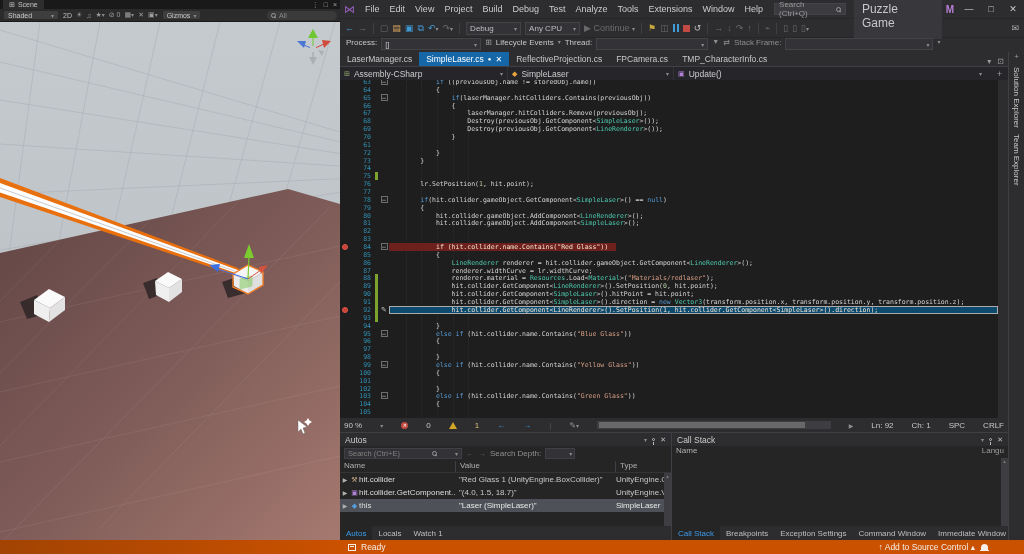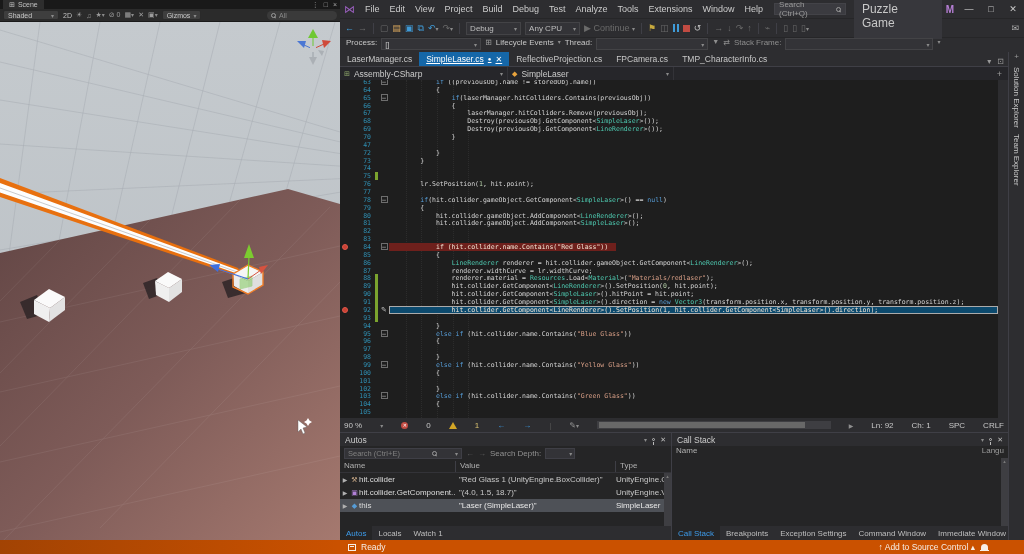--- a/index.html
+++ b/index.html
@@ -50,21 +50,21 @@
   .disabled { color:#6A6A6A !important; }
 
   .debugbar { height:15px; display:flex; align-items:flex-start; gap:4px; padding:0 6px;
     font-size:8px; color:#C8C8C8; border-top:1px solid #262628; }
   .db-drop { background:#333337; border:1px solid #434346; height:12px;
     display:flex; align-items:center; font-size:8px; color:#BFBFBF; padding:0 3px; justify-content:space-between; }
 
   .tabbar { height:14px; display:flex; align-items:flex-end; background:#2D2D30; width:668px; }
   .ftab { height:14px; display:flex; align-items:center; padding:0 7px; font-size:8.5px;
     color:#C8C8C8; gap:4px; white-space:nowrap; }
-  .ftab.active { background:#1567A8; color:#FFFFFF;text-decoration:underline; }
+  .ftab.active { background:#1567A8; color:#FFFFFF; }
   .ftab .dot { font-size:6px; }
   .ftab .x { font-size:8px; }
   .tab-end { margin-left:auto; display:flex; gap:6px; color:#9A9A9A; font-size:8px; align-items:center; padding-right:4px; }
 
   .breadcrumb { height:14px; background:#26262A; border-top:1px solid #3F3F46; display:flex;
     align-items:center; font-size:8.5px; color:#CCCCCC; width:668px; }
   .bc-seg { display:flex; align-items:center; height:14px; border-right:1px solid #333338; padding:0 4px; gap:4px; }
   .bc-seg .caret { margin-left:auto; }
   .bc-seg1 { width:168px; } .bc-seg2 { width:166px; } .bc-seg3 { width:312px; }
   .bc-plus { margin-left:auto; color:#9A9A9A; padding-right:6px; font-size:9px; }
@@ -414,20 +414,25 @@
     <div class="bc-seg bc-seg1">
       <span class="bc-ico" style="color:#8FA86B">⊞</span>
       <span>Assembly-CSharp</span>
       <span class="caret">▾</span>
     </div>
     <div class="bc-seg bc-seg2">
       <span class="bc-ico" style="color:#E8A33D">◆</span>
       <span>SimpleLaser</span>
       <span class="caret">▾</span>
     </div>
+    <div class="bc-seg bc-seg3" style="border-right:none">
+      <span class="bc-ico" style="color:#B180D7">▣</span>
+      <span>Update()</span>
+      <span class="caret">▾</span>
+    </div>
     <span class="bc-plus">+</span>
   </div>
 
   <div style="display:flex">
     <div id="editor">
         <div class="iguide" style="left: 65.64px;"></div>
         <div class="iguide" style="left: 81.28px;"></div>
         <div class="iguide" style="left: 96.92px;"></div>
         <div class="iguide" style="left: 112.56px;"></div>
         <div class="iguide" style="left: 128.2px;"></div>
@@ -482,21 +487,21 @@
         </div>
         <div class="cl">
           <span class="bpm"></span>
           <span class="ln">70</span>
           <span class="chgc"></span>
           <span class="foldc"></span>
           <pre class="ct"><span class="tk-p">                }</span></pre>
         </div>
         <div class="cl">
           <span class="bpm"></span>
-          <span class="ln">47</span>
+          <span class="ln">61</span>
           <span class="chgc"></span>
           <span class="foldc"></span>
           <pre class="ct"></pre>
         </div>
         <div class="cl">
           <span class="bpm"></span>
           <span class="ln">72</span>
           <span class="chgc"></span>
           <span class="foldc"></span>
           <pre class="ct"><span class="tk-p">            }</span></pre>

